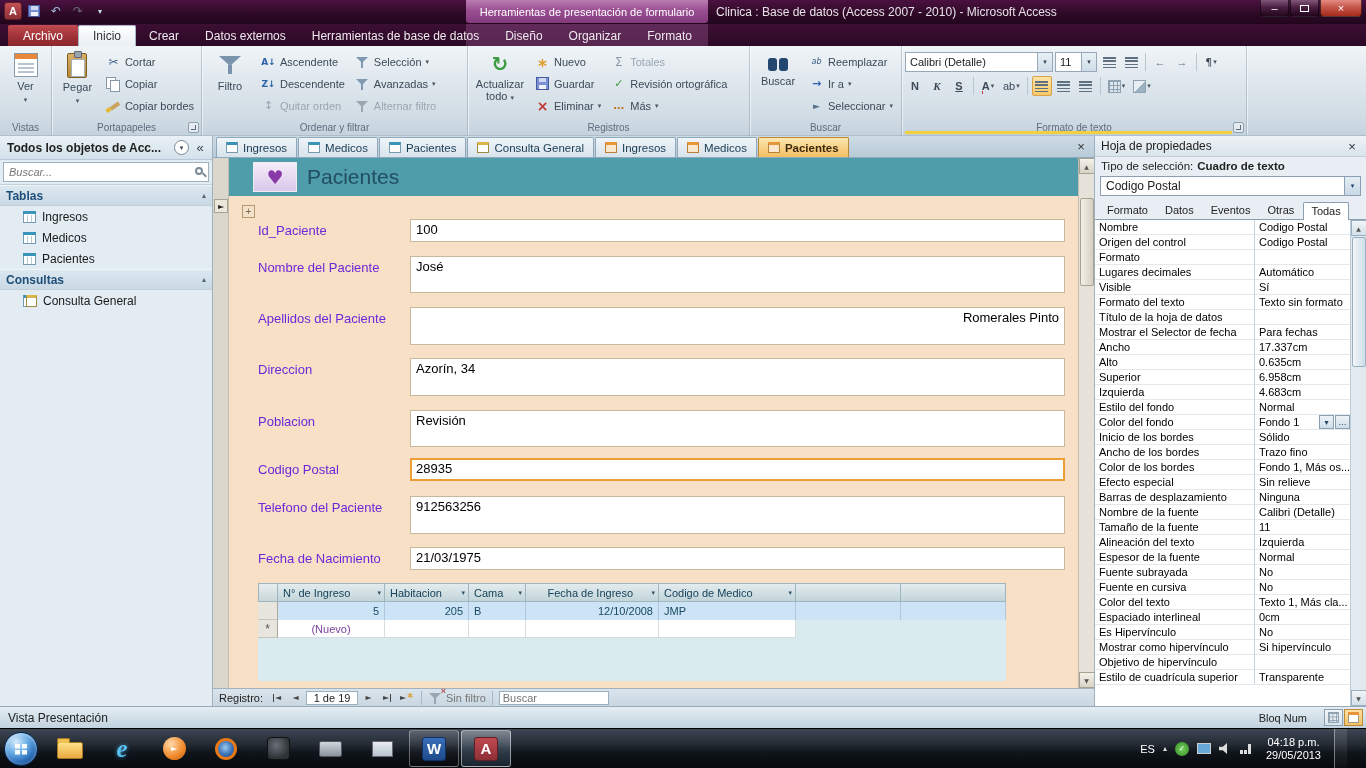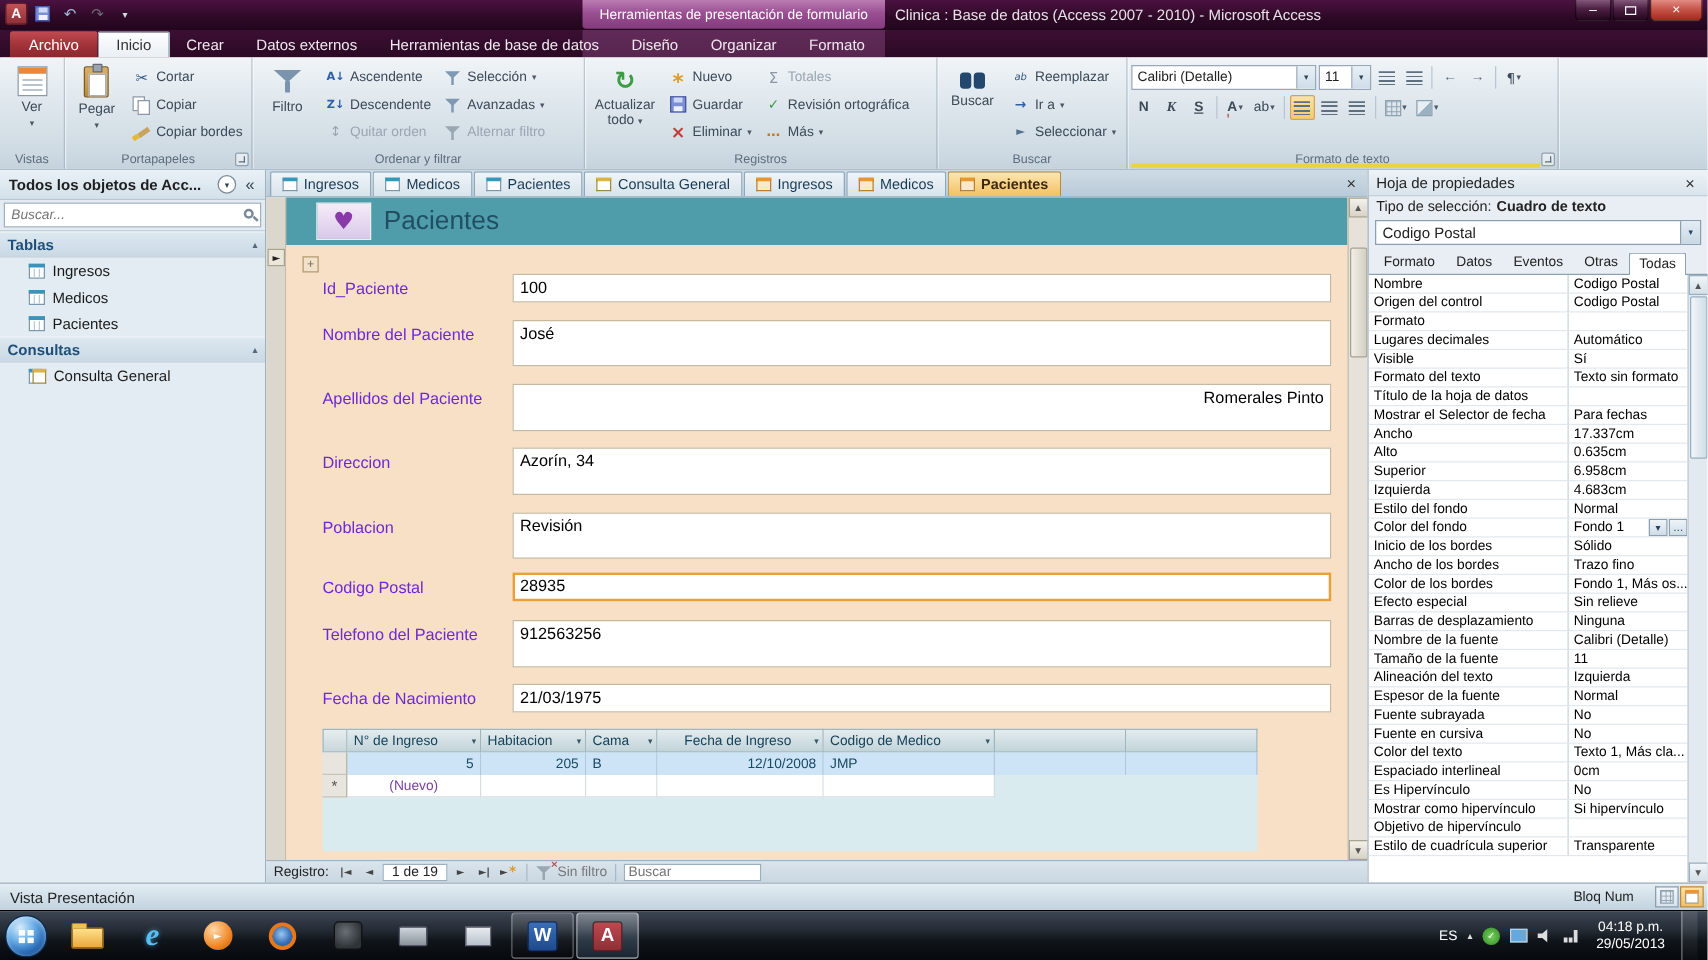--- a/index.html
+++ b/index.html
@@ -221,21 +221,21 @@
 .tbi-explorer:before{content:"";position:absolute;left:-1px;top:-5px;width:11px;height:4px;background:#f0c050;border:1px solid #a87820;border-bottom:none;border-radius:2px 2px 0 0}
 .tbi-internet-explorer{color:#58c0f0;font-size:25px;font-weight:bold;font-style:italic;text-shadow:0 0 4px rgba(80,180,240,.7);font-family:"Liberation Serif",serif}
 .tbi-media-player{width:23px;height:23px;border-radius:50%;background:radial-gradient(circle at 35% 30%,#ffd8a8,#f08828 60%,#b85a10);color:#fff;font-size:8px}
 .tbi-media-player:before{content:"►";font-family:"DejaVu Sans",sans-serif}
 .tbi-firefox{width:22px;height:22px;border-radius:50%;background:radial-gradient(circle at 45% 40%,#9cc8f0,#3a72b8 55%,#1a4a88);border:3px solid #e87818}
 .tbi-app-dark{width:23px;height:23px;border-radius:4px;background:radial-gradient(circle at 40% 35%,#6a6f76,#2e3338 70%);border:1px solid #111}
 .tbi-app-utility{width:23px;height:16px;background:linear-gradient(#cfd6dc,#8a949c);border-radius:2px;border:1px solid #556}
 .tbi-app-small{width:21px;height:16px;background:linear-gradient(#e8ecf0,#b8c2cc);border:1px solid #667}
 .tbi-word{width:24px;height:24px;background:linear-gradient(#3a6fb8,#1e4a8c);border:1px solid #12306a;border-radius:3px;color:#fff;font-weight:bold;font-size:15px}
 .tbi-access{width:24px;height:24px;background:linear-gradient(#c04850,#8e2f36);border:1px solid #5e1f26;border-radius:3px;color:#fff;font-weight:bold;font-size:15px}
-#tray{margin-left:auto;display:flex;align-items:center;height:100%;gap:8px;padding-right:8px}
+#tray{margin-left:auto;display:flex;align-items:center;height:100%;gap:8px;padding-right:19px}
 .tray-es{color:#fff;font-size:11px}
 .tray-up{color:#ddd;font-size:8px;font-family:"DejaVu Sans",sans-serif}
 .ic-safety{width:14px;height:14px;border-radius:50%;background:radial-gradient(#7ad060,#2e8a20);color:#fff;font-size:8px;display:flex;align-items:center;justify-content:center;font-family:"DejaVu Sans",sans-serif}
 .ic-monitor{width:14px;height:11px;border:1px solid #ccc;background:#68a8d8}
 .ic-volume{width:13px;height:12px;background:#ddd;clip-path:polygon(0 35%,30% 35%,62% 5%,62% 95%,30% 65%,0 65%)}
 .ic-network{position:relative;width:13px;height:11px}
 .ic-network:before{content:"";position:absolute;left:0;bottom:0;width:3px;height:4px;background:#ddd;box-shadow:4px 0 0 #ddd}
 .ic-network:after{content:"";position:absolute;left:8px;bottom:0;width:3px;height:10px;background:#ddd}
 .tray-clock{color:#fff;font-size:11px;text-align:center;line-height:13px;padding:0 5px;white-space:nowrap}
 .show-desktop{width:13px;height:40px;border-left:1px solid rgba(255,255,255,.4);background:linear-gradient(rgba(255,255,255,.12),rgba(255,255,255,.02))}

